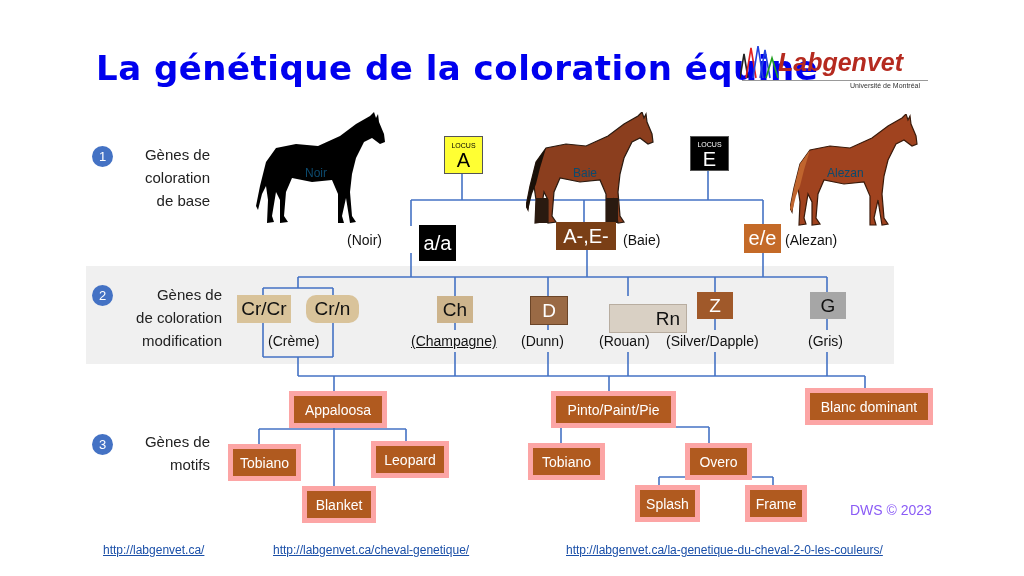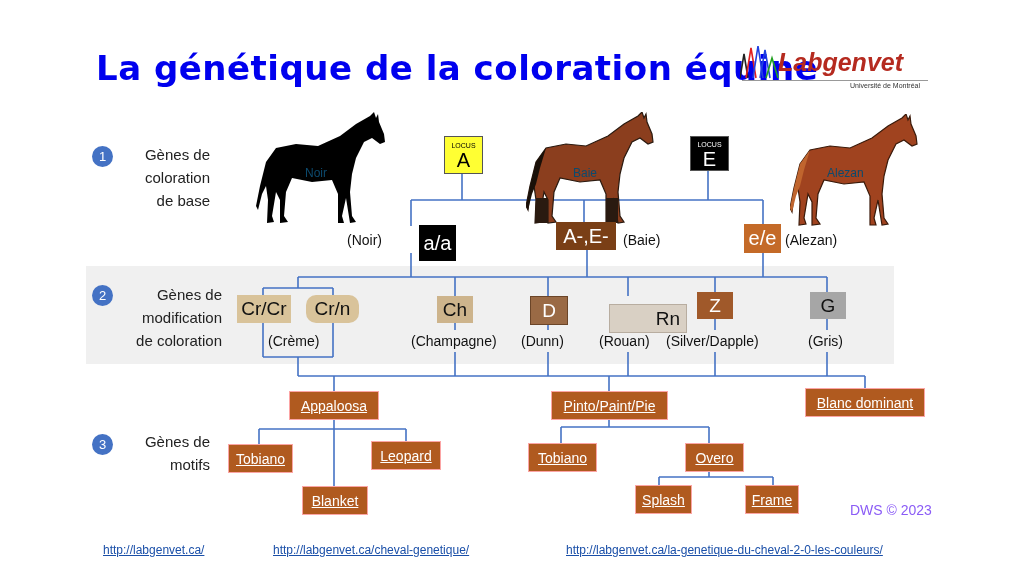--- a/index.html
+++ b/index.html
@@ -9,21 +9,21 @@
   .band { left:86px; top:266px; width:808px; height:98px; background:#f0f0f0; }
   .lines { left:0; top:0; width:1024px; height:576px; }
   .section-num { width:21px; height:21px; border-radius:50%; background:#4472c4; color:#fff; font-size:13px; display:flex; align-items:center; justify-content:center; font-family:"Liberation Sans", sans-serif; }
   .section-label { font-size:15px; line-height:23px; text-align:right; color:#222; font-family:"Liberation Sans", sans-serif; }
   .box { display:flex; align-items:center; justify-content:center; font-family:"Liberation Sans", sans-serif; white-space:nowrap; }
   .locus { flex-direction:column; border:1px solid #555; }
   .locus .small { font-size:7px; line-height:8px; margin-top:2px; }
   .locus .big { font-size:20px; line-height:20px; }
   .geno { font-size:20px; color:#fff; }
   .mod { font-size:19px; color:#111; }
-  .pat { font-size:14px; color:#fff; background:#b05a1f; border:1px solid #fca5a5;text-decoration:underline; }
+  .pat { font-size:14px; color:#fff; background:#b05a1f; border:5px solid #fca5a5; }
   .paren { font-size:14px; color:#111; font-family:"Liberation Sans", sans-serif; white-space:nowrap; }
   .horse-label { font-size:12px; color:#0c4a6e; font-family:"Liberation Sans", sans-serif;margin-top:13px; }
   .link { font-size:12px; color:#1a4fa8; text-decoration:underline; font-family:"Liberation Sans", sans-serif; white-space:nowrap; }
   .credit { font-size:14px; color:#8b5cf6; font-family:"Liberation Sans", sans-serif; }
   .logo-text { font-size:25px; font-weight:bold; font-style:italic; color:#b52a1f; font-family:"Liberation Sans", sans-serif; }
   .logo-sub { font-size:7px; color:#333; font-family:"Liberation Sans", sans-serif; }
 </style>
 </head>
 <body>
 
@@ -112,22 +112,22 @@
 <div class="abs section-num" style="left:92px; top:146px;">1</div>
 <div class="abs section-label" style="left:118px; top:143px; width:92px;">
   <div>Gènes de</div>
   <div>coloration</div>
   <div>de base</div>
 </div>
 
 <div class="abs section-num" style="left:92px; top:285px;">2</div>
 <div class="abs section-label" style="left:110px; top:283px; width:112px;">
   <div>Gènes de</div>
+  <div>de coloration</div>
   <div>modification</div>
-  <div>de coloration</div>
 </div>
 
 <div class="abs section-num" style="left:92px; top:434px;">3</div>
 <div class="abs section-label" style="left:118px; top:430px; width:92px;">
   <div>Gènes de</div>
   <div>motifs</div>
 </div>
 
 <svg class="abs" style="left:252px; top:112px;" width="135" height="115" viewBox="0 0 135 115">
   <path d="M118,4 L122,0 L124,6 L126,2 L127,10 L132,22 L133,30 L128,32 L120,26 L112,30 L104,46 L100,62 L98,80 L100,104 L104,110 L98,111 L94,86 L90,104 L92,111 L86,111 L86,82 L80,68 L60,70 L40,66 L34,80 L32,104 L36,110 L28,111 L28,88 L24,80 L20,104 L22,110 L15,111 L16,88 L14,74 L10,82 L6,98 L4,94 L8,74 L14,50 L24,36 L44,32 L66,34 L88,24 L104,12 Z" fill="#000"></path>
@@ -163,21 +163,21 @@
 <div class="abs paren" style="left:623px; top:232px;">(Baie)</div>
 
 <div class="abs box geno" style="left:744px; top:224px; width:37px; height:29px; background:#c46a28;">e/e</div>
 <div class="abs paren" style="left:785px; top:232px;">(Alezan)</div>
 
 <div class="abs box mod" style="left:237px; top:295px; width:54px; height:28px; background:#d9c39a;">Cr/Cr</div>
 <div class="abs box mod" style="left:306px; top:295px; width:53px; height:28px; background:#d9c39a;border-radius:10px;">Cr/n</div>
 <div class="abs paren" style="left:268px; top:333px;">(Crème)</div>
 
 <div class="abs box mod" style="left:437px; top:296px; width:36px; height:27px; background:#cdb48c;">Ch</div>
-<div class="abs paren" style="left:411px; top:333px;">(Champagne)</div>
+<div class="abs paren" style="left:411px; top:333px;text-decoration:underline;">(Champagne)</div>
 
 <div class="abs box mod" style="left:530px; top:296px; width:36px; height:27px; background:#9a6a45; color:#fff; border:1px solid #6b4528;">D</div>
 <div class="abs paren" style="left:521px; top:333px;">(Dunn)</div>
 
 <div class="abs box mod" style="left:609px; top:304px; width:36px; height:27px; background:#d9d0c4; border:1px solid #b8ada0;padding-left:40px;">Rn</div>
 <div class="abs paren" style="left:599px; top:333px;">(Rouan)</div>
 
 <div class="abs box mod" style="left:697px; top:292px; width:36px; height:27px; background:#a0592a; color:#fff;">Z</div>
 <div class="abs paren" style="left:666px; top:333px;">(Silver/Dapple)</div>
 

